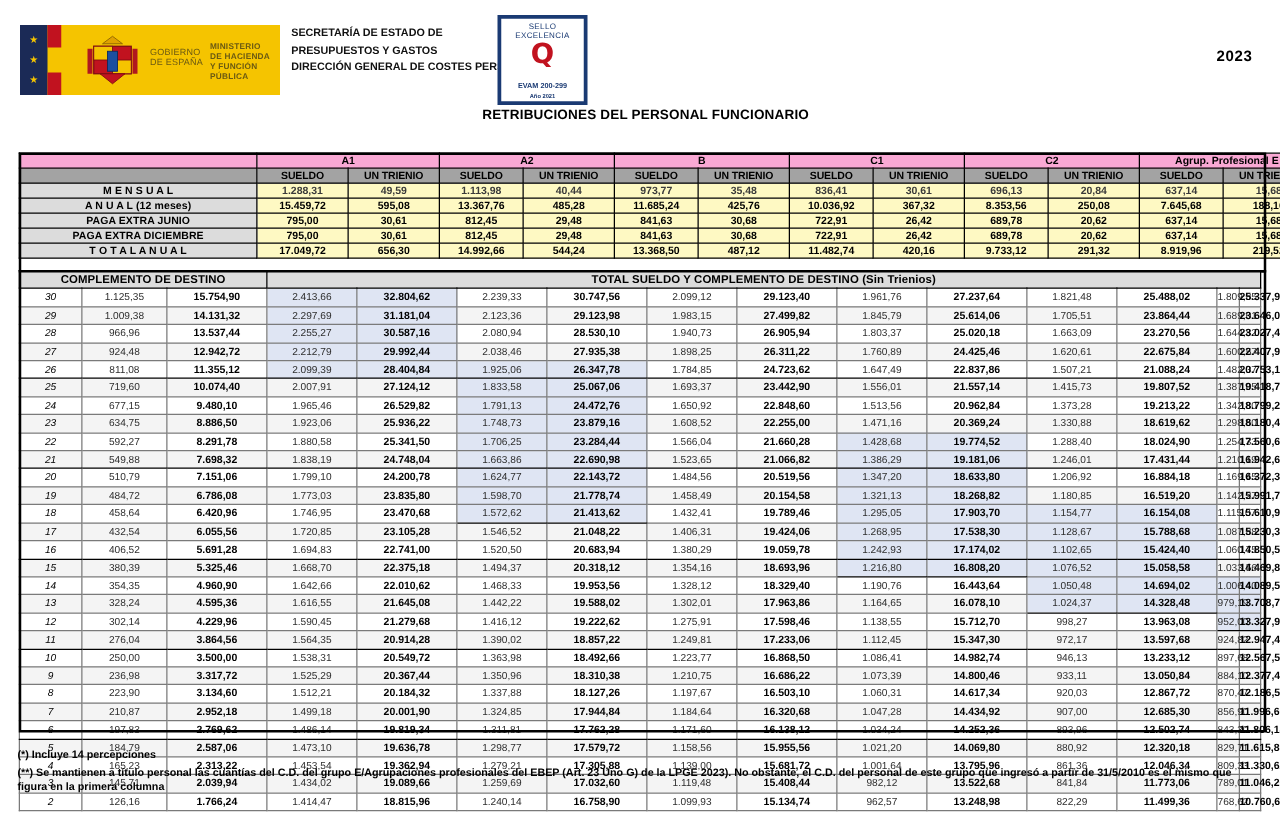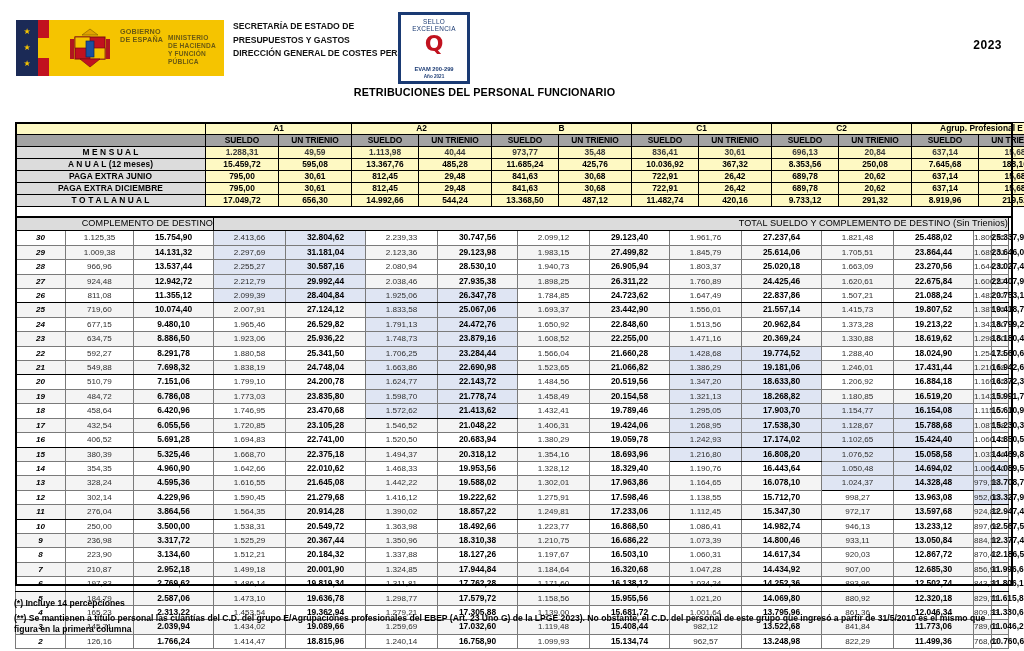--- a/index.html
+++ b/index.html
@@ -13,57 +13,57 @@
   
   .header{position:absolute;left:0;top:0;width:1024px;height:92px;}
   .flag-block{position:absolute;left:16px;top:20px;width:208px;height:56px;display:flex;}
   .flag-img{width:208px;height:56px;background:#F5C400;position:relative;display:block;}
   .flag-left{position:absolute;left:0;top:0;width:22px;height:56px;background:#1b2a56;}
   .flag-redbar{position:absolute;left:22px;top:0;width:11px;height:18px;background:#c1121f;}
   .flag-redbar2{position:absolute;left:22px;top:38px;width:11px;height:18px;background:#c1121f;}
   .flag-stars{position:absolute;left:3px;top:8px;width:16px;height:40px;display:flex;flex-direction:column;
       justify-content:space-between;align-items:center;color:#F5C400;font-size:8px;line-height:8px;}
   .shield{position:absolute;left:50px;top:5px;width:48px;height:46px;}
-  .gob-text{position:absolute;left:104px;top:8px;font-size:7.2px;font-weight:bold;color:#6b5a12;line-height:8.4px;letter-spacing:.2px;}
+  .gob-text{position:absolute;left:104px;top:18px;font-size:7.2px;font-weight:normal;color:#6b5a12;line-height:8.4px;letter-spacing:.2px;}
   .min-text{position:absolute;left:152px;top:14px;font-size:6.6px;font-weight:bold;color:#6b5a12;line-height:8px;letter-spacing:.2px;}
 
   .sec-text{position:absolute;left:233px;top:20px;font-size:8.6px;line-height:13.6px;color:#111;font-weight:600;}
   .sec-text .l3{font-weight:700;}
 
   .sello{position:absolute;left:398px;top:12px;width:66px;height:66px;border:3px solid #1a3a73;background:#fff;}
   .sello .t1{position:absolute;top:3px;left:0;width:100%;text-align:center;font-size:6.4px;color:#1a3a73;letter-spacing:.3px;}
   .sello .t2{position:absolute;top:10px;left:0;width:100%;text-align:center;font-size:6.4px;color:#1a3a73;letter-spacing:.3px;}
   .sello .q{position:absolute;top:18px;left:0;width:100%;text-align:center;font-size:22px;font-weight:bold;color:#c1121f;line-height:22px;font-family:"DejaVu Sans",sans-serif;}
   .sello .t3{position:absolute;bottom:9px;left:0;width:100%;text-align:center;font-size:5.8px;font-weight:bold;color:#1a3a73;}
   .sello .t4{position:absolute;bottom:2px;left:0;width:100%;text-align:center;font-size:4.6px;font-weight:bold;color:#1a3a73;}
 
   .year{position:absolute;right:22px;top:38px;font-size:12px;font-weight:bold;letter-spacing:.5px;}
-  .doc-title{position:absolute;left:0;top:86px;width:969px;text-align:center;font-size:10.8px;font-weight:bold;letter-spacing:.15px;}
+  .doc-title{position:absolute;left:0;top:86px;width:969px;text-align:center;font-size:10.8px;font-weight:bold;letter-spacing:.15px;padding-left:32px;}
   .law-line{position:absolute;left:15px;top:106px;font-size:10.6px;font-weight:bold;font-style:italic;
       text-decoration:underline;letter-spacing:-.1px;}
 
   
   table{border-collapse:collapse;table-layout:fixed;}
   .t1w{position:absolute;left:15px;top:122px;width:994px;}
   .t1w table{width:994px;}
   .t1w td,.t1w th{border:1px solid #000;padding:0;font-size:8.4px;text-align:center;
       height:11px;line-height:11px;font-weight:bold;}
-  .grp{background:#fef9c3;font-size:8.6px;height:11.5px;}
+  .grp{background:#f9a8d4;font-size:8.6px;height:11.5px;}
   .sub{background:#a3a3a3;font-size:7.9px;height:11px;letter-spacing:-.1px;}
   .rowlabel{background:#dcdcdc;text-align:left;padding-left:14px;font-size:9.1px;letter-spacing:.1px;height:12px;}
   .valc{background:#fef9c3;font-size:8.4px;height:12px;}
   .lightv{color:#3a3a3a;font-weight:normal;}
 
   
   .t2w{position:absolute;left:15px;top:216px;width:994px;}
   .t2w table{width:994px;}
   .t2w td{border:1px solid #7a7a7a;padding:0;font-size:8.1px;text-align:center;height:13.4px;line-height:13.4px;}
-  .t2w td.hdr{background:#dcdcdc;font-weight:normal;font-size:9.1px;border:1px solid #000;height:13px;letter-spacing:.1px;text-align:right;}
+  .t2w td.hdr{background:#dcdcdc;font-weight:bold;font-size:9.1px;border:1px solid #000;height:13px;letter-spacing:.1px;}
   .t2w td.hdr2{background:#dcdcdc;font-weight:bold;font-size:8.6px;border:1px solid #000;height:13px;}
-  .t2w td.niv{font-weight:bold;font-style:italic;font-size:8.1px;}
+  .t2w td.niv{font-weight:normal;font-style:italic;font-size:8.1px;}
   .t2w td.mes{font-weight:normal;color:#2e2e2e;font-size:8.1px;}
   .t2w td.ano{font-weight:bold;font-size:8.4px;}
   tr.band0 td{background:#ffffff;}
   tr.band1 td{background:#f4f4f4;}
   tr.grpend td{border-bottom:1.6px solid #000;}
   td.hl{background:#dfe5f3!important;}
   td.thickT{border-top:1.8px solid #000;}
   td.thickB{border-bottom:1.8px solid #000;}
   .outer{position:absolute;left:15px;top:216px;width:994px;height:366px;border:2px solid #000;pointer-events:none;}
   .outer1{position:absolute;left:15px;top:122px;width:994px;height:92px;border:2px solid #000;pointer-events:none;}

